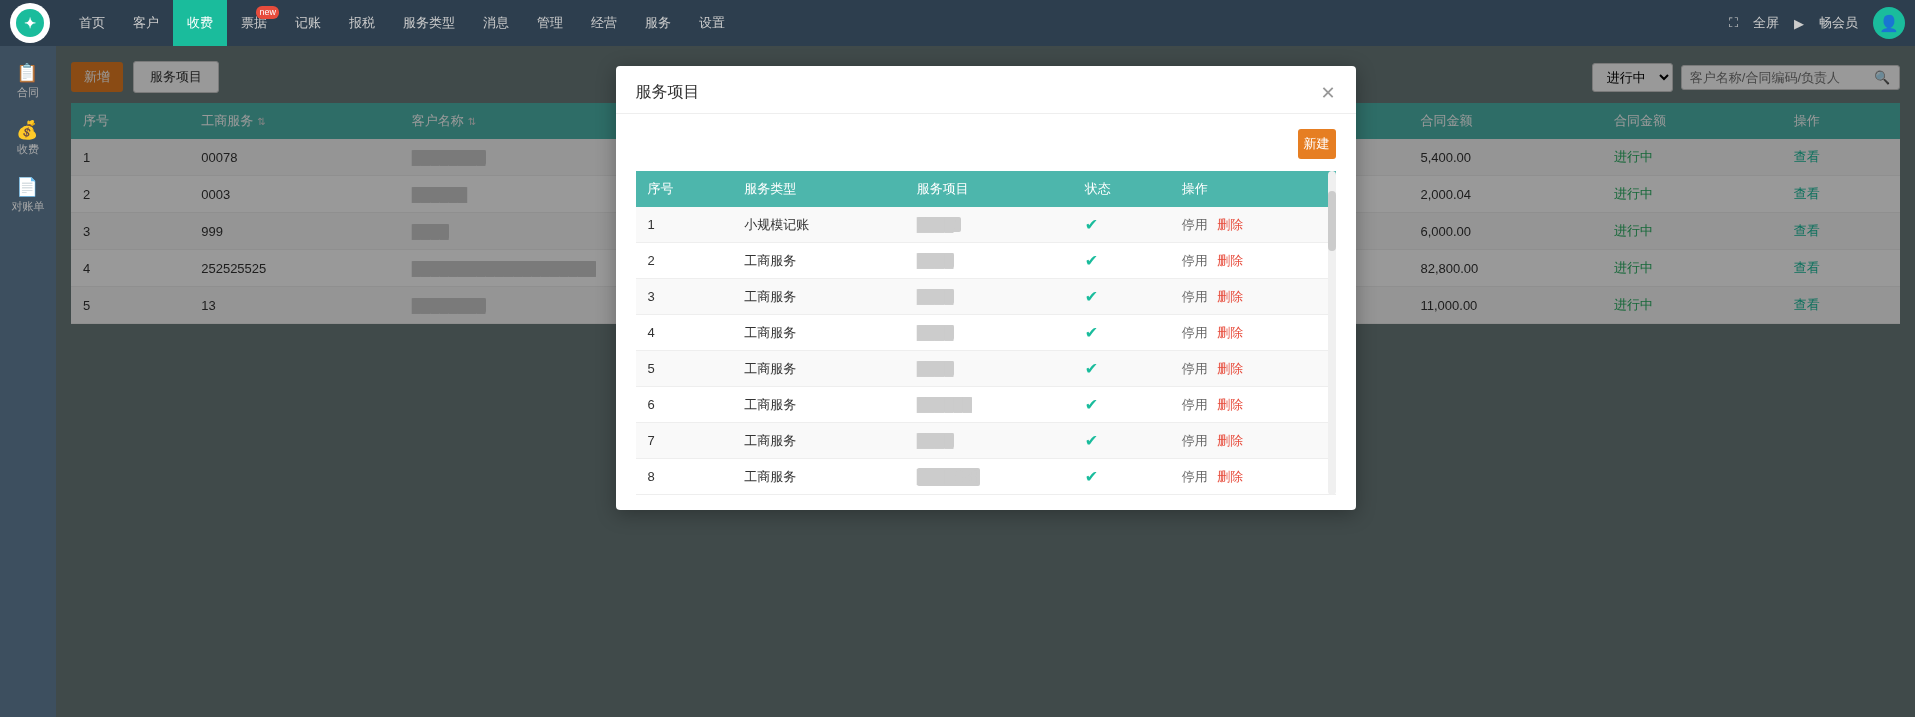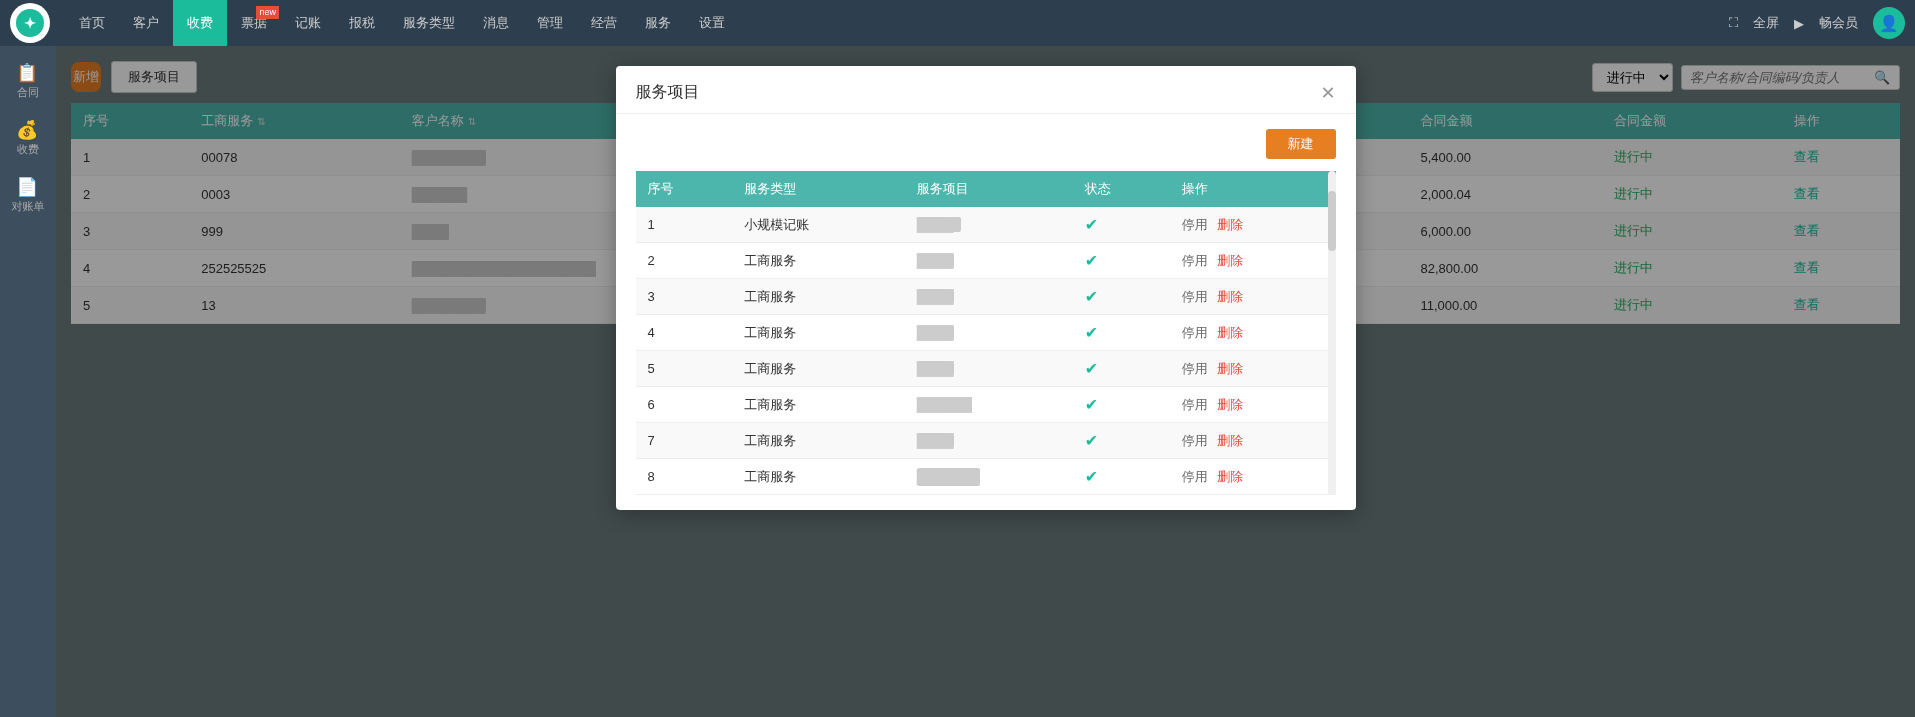--- a/index.html
+++ b/index.html
@@ -44,21 +44,21 @@
       background: #1abc9c;
       color: #fff;
     }
     .nav-item .badge-new {
       position: absolute;
       top: 6px; right: 2px;
       background: #e74c3c;
       color: #fff;
       font-size: 9px;
       padding: 1px 3px;
-      border-radius: 0;
+      border-radius: 6px;
       line-height: 1.2;
     }
     .nav-right {
       margin-left: auto;
       display: flex;
       align-items: center;
       gap: 15px;
       color: #ccc;
       font-size: 13px;
     }
@@ -116,22 +116,22 @@
     .toolbar {
       display: flex;
       align-items: center;
       gap: 10px;
       margin-bottom: 10px;
     }
     .btn-new {
       background: #e67e22;
       color: #fff;
       border: none;
-      padding: 6px 2px;
-      border-radius: 8px;
+      padding: 6px 13px;
+      border-radius: 3px;
       cursor: pointer;
       font-size: 13px;
     }
     .btn-service {
       background: #fff;
       color: #333;
       border: 1px solid #ccc;
       padding: 6px 16px;
       border-radius: 3px;
       cursor: pointer;
@@ -156,21 +156,20 @@
       border: 1px solid #ccc;
       border-radius: 3px;
       padding: 4px 8px;
       gap: 5px;
     }
     .search-box input {
       border: none; outline: none;
       font-size: 13px;
       width: 180px;
       color: #3b82f6;
-      font-style: italic;
     }
 
     
     .data-table {
       width: 100%;
       border-collapse: collapse;
       background: #fff;
     }
     .data-table thead tr {
       background: #4db6ac;
@@ -234,21 +233,21 @@
     .modal-title { font-size: 16px; color: #333; font-weight: 500; }
     .modal-close {
       color: #999; cursor: pointer; font-size: 18px; line-height: 1;
     }
     .modal-body { padding: 15px 20px; overflow: auto; max-height: 500px; }
     .modal-toolbar { display: flex; justify-content: flex-end; margin-bottom: 12px; }
     .btn-modal-new {
       background: #e67e22;
       color: #fff;
       border: none;
-      padding: 6px 22px;
+      padding: 6px 6px;
       border-radius: 3px;
       cursor: pointer;
       font-size: 13px;
     }
 
     
     .modal-table {
       width: 100%;
       border-collapse: collapse;
     }

